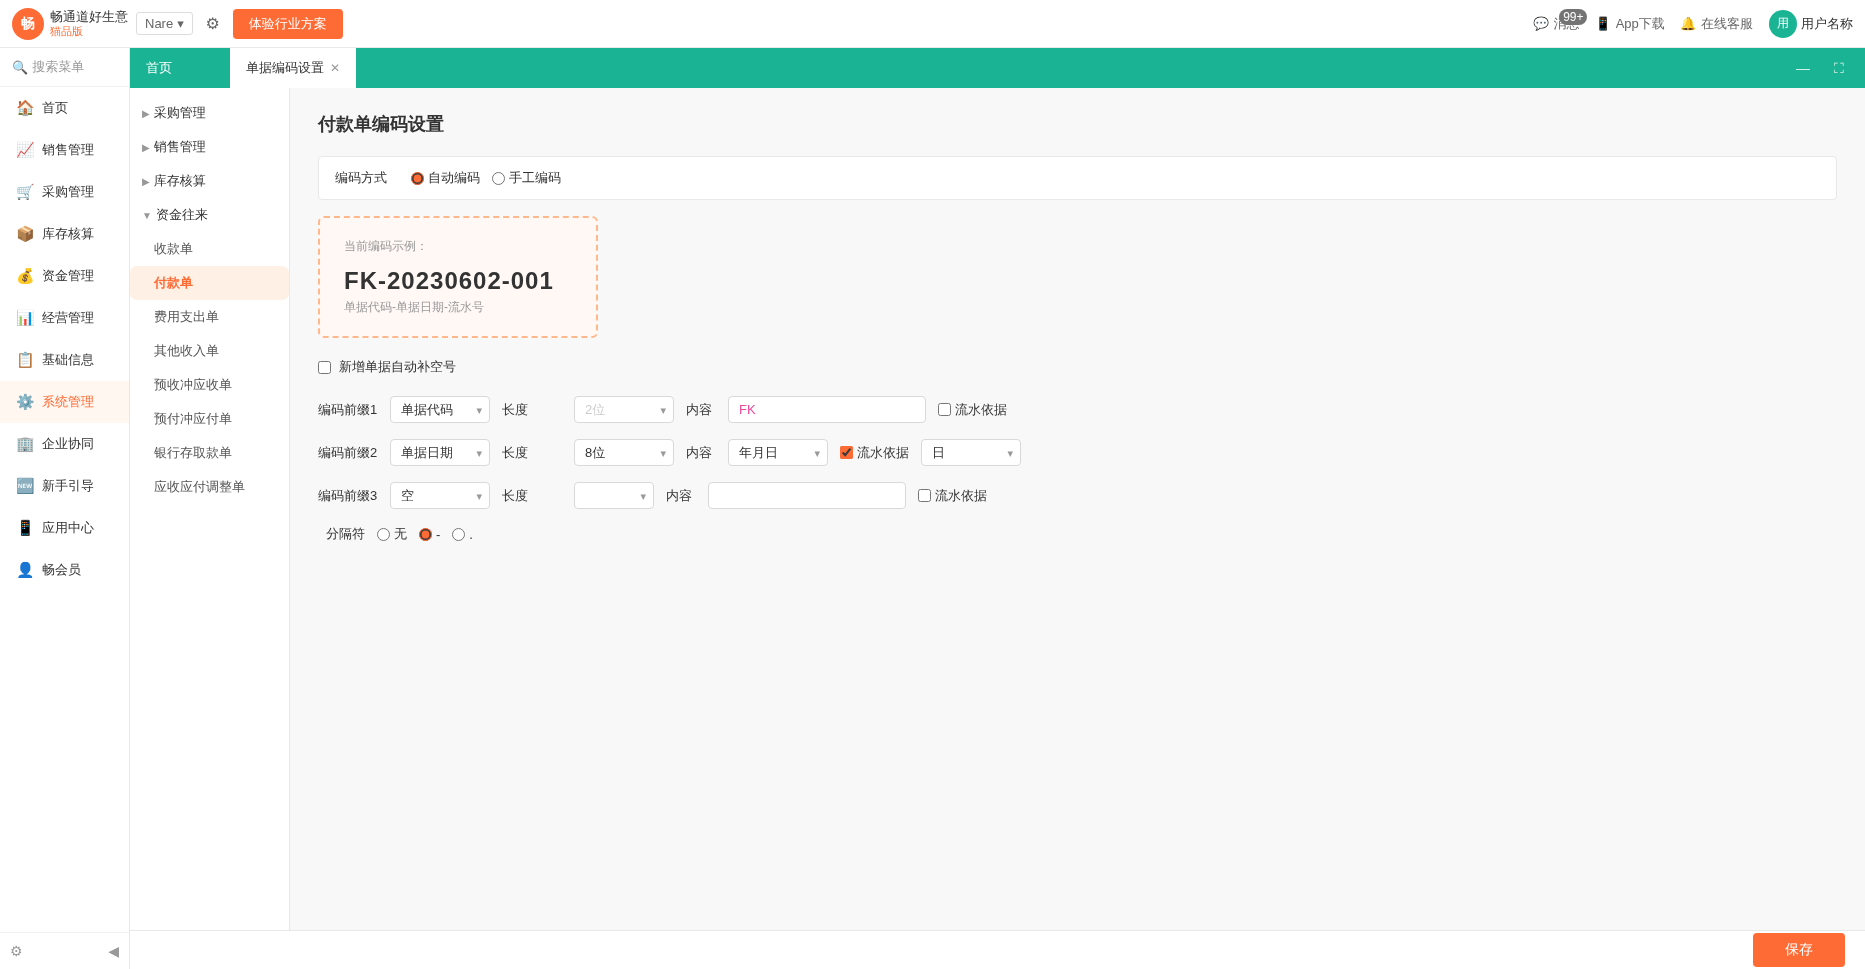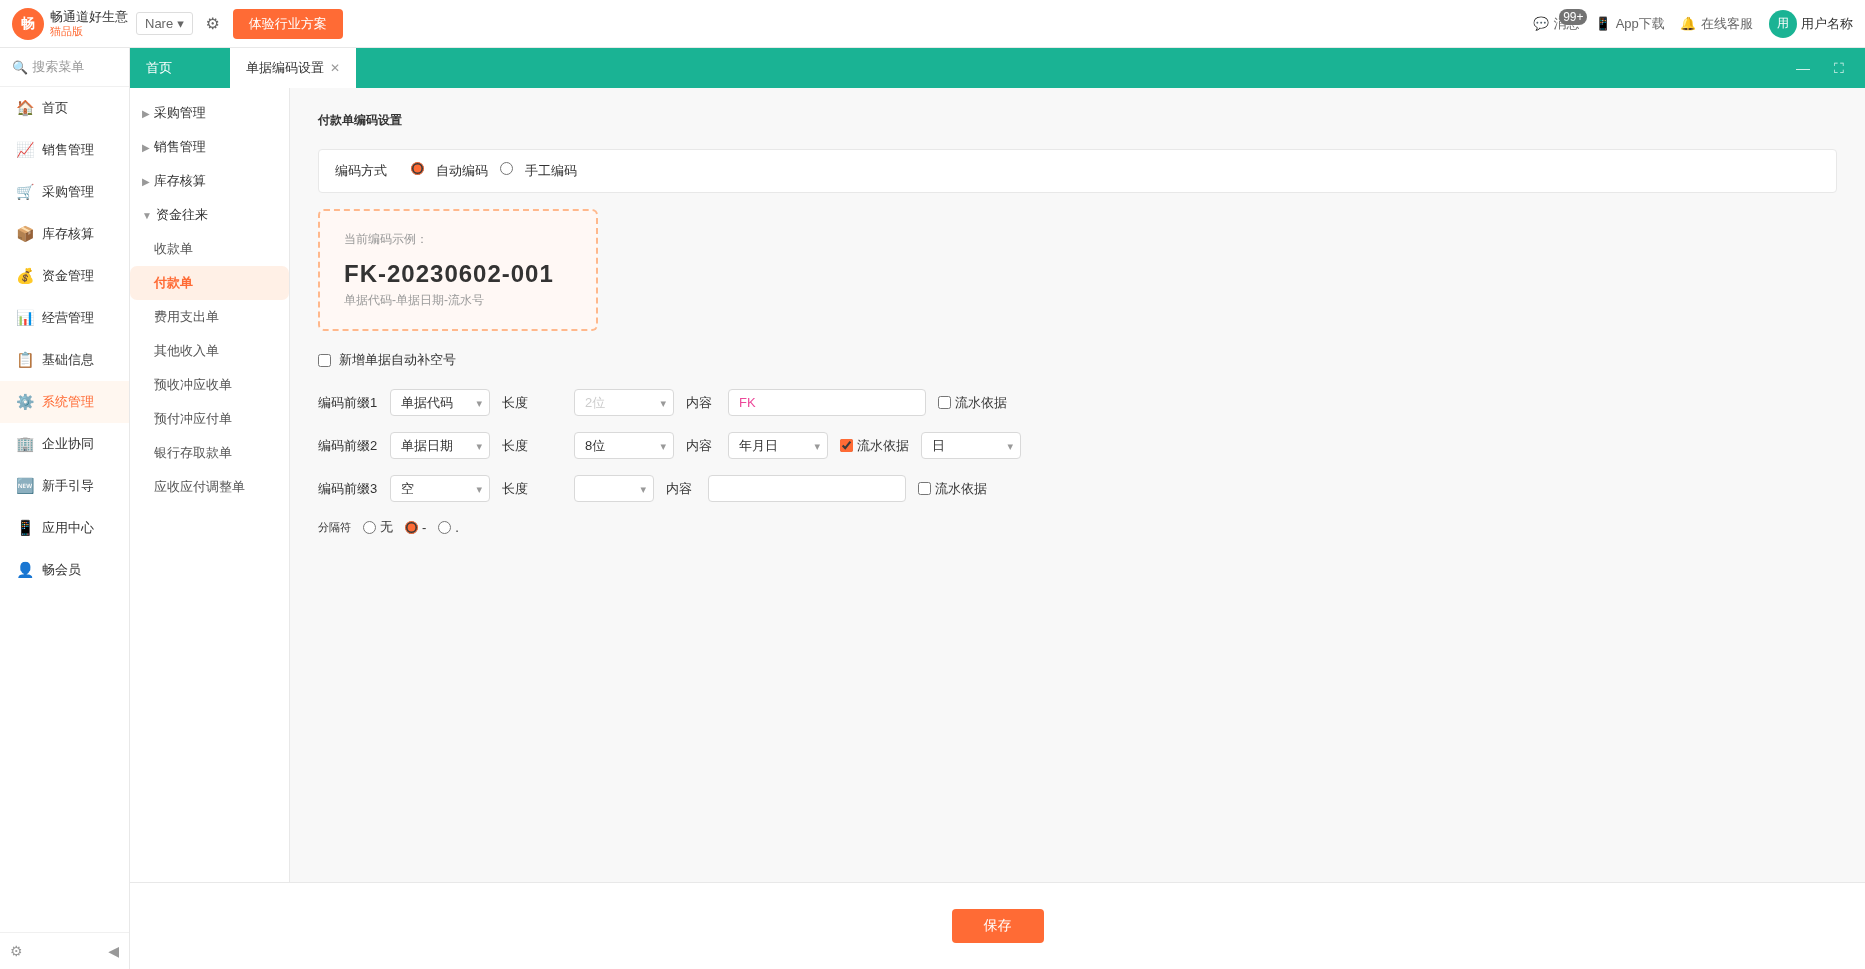--- a/index.html
+++ b/index.html
@@ -59,27 +59,27 @@
     
     .left-nav { width: 160px; background: #fff; border-right: 1px solid #e8e8e8; padding: 8px 0; overflow-y: auto; }
     .nav-group { }
     .nav-group-title { display: flex; align-items: center; gap: 4px; padding: 8px 12px; color: #333; font-size: 13px; cursor: pointer; }
     .nav-group-title .arrow { font-size: 10px; color: #999; }
     .nav-sub-item { padding: 8px 16px 8px 24px; color: #555; font-size: 13px; cursor: pointer; }
     .nav-sub-item.active { background: #fff0e6; color: #ff6b35; font-weight: bold; border-radius: 7px; }
 
     
     .form-area { flex: 1; padding: 24px 28px; overflow-y: auto; background: #f8f8f8; }
-    .page-title { font-size: 12px; color: #333; font-weight: bold; margin-bottom: 20px; }
+    .page-title { font-size: 18px; color: #333; font-weight: bold; margin-bottom: 20px; }
 
     
     .encoding-method { background: white; padding: 12px 16px; border-radius: 4px; margin-bottom: 16px; display: flex; align-items: center; gap: 16px; border: 1px solid #e8e8e8; }
     .encoding-method label { font-size: 13px; color: #333; }
     .radio-group { display: flex; align-items: center; gap: 12px; }
-    .radio-item { display: flex; align-items: flex-start; gap: 12px; font-size: 13px; color: #333; cursor: pointer; }
+    .radio-item { display: flex; align-items: center; gap: 4px; font-size: 13px; color: #333; cursor: pointer; }
     .radio-item input[type=radio] { accent-color: #ff6b35; }
 
     
     .info-text { font-size: 13px; color: #666; margin-bottom: 16px; line-height: 1.6; }
 
     
     .code-preview { border: 2px dashed #ffb88c; background: #fff8f5; border-radius: 6px; padding: 20px 24px; margin-bottom: 20px; display: inline-block; min-width: 280px; }
     .code-preview .label { font-size: 12px; color: #999; margin-bottom: 12px; }
     .code-preview .code { font-size: 24px; color: #333; font-weight: bold; letter-spacing: 1px; }
     .code-preview .format { font-size: 12px; color: #999; margin-top: 4px; }
@@ -94,26 +94,26 @@
     .form-select { border: 1px solid #d9d9d9; border-radius: 4px; padding: 5px 28px 5px 10px; font-size: 13px; color: #333; background: white; cursor: pointer; appearance: none; -webkit-appearance: none; position: relative; min-width: 100px; }
     .select-wrapper { position: relative; display: inline-block; }
     .select-wrapper::after { content: '▾'; position: absolute; right: 8px; top: 50%; transform: translateY(-50%); color: #999; font-size: 11px; pointer-events: none; }
     .form-input { border: 1px solid #d9d9d9; border-radius: 4px; padding: 5px 10px; font-size: 13px; color: #ec4899; background: white; min-width: 60px; }
     .content-label { font-size: 13px; color: #333; min-width: 30px; }
     .stream-checkbox { display: flex; align-items: center; gap: 4px; font-size: 13px; color: #333; cursor: pointer; }
     .stream-checkbox input { accent-color: #ff6b35; }
 
     
     .separator-row { display: flex; align-items: center; gap: 12px; margin-bottom: 16px; }
-    .sep-label { font-size: 11px; color: #333; }
+    .sep-label { font-size: 13px; color: #333; margin-left: 8px; }
     .sep-option { display: flex; align-items: center; gap: 4px; font-size: 13px; color: #333; cursor: pointer; }
     .sep-option input[type=radio] { accent-color: #ff6b35; }
 
     
-    .bottom-bar { background: white; border-top: 1px solid #e8e8e8; padding: 26px 20px; display: flex; justify-content: center; align-items: center; }
+    .bottom-bar { background: white; border-top: 1px solid #e8e8e8; padding: 2px 20px; display: flex; justify-content: flex-end; align-items: center; }
     .btn-save { background: #ff6b35; color: white; border: none; padding: 8px 32px; border-radius: 4px; cursor: pointer; font-size: 14px; }
 
     
     input[type=checkbox]:checked { accent-color: #ff6b35; }
   </style>
 </head>
 <body>
 
 <div class="topbar">
   <div class="topbar-left">

